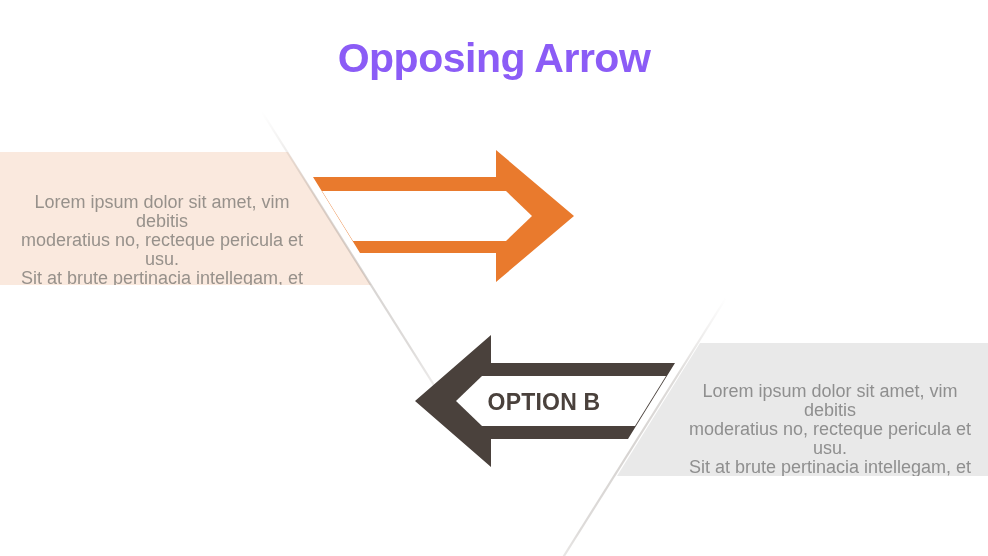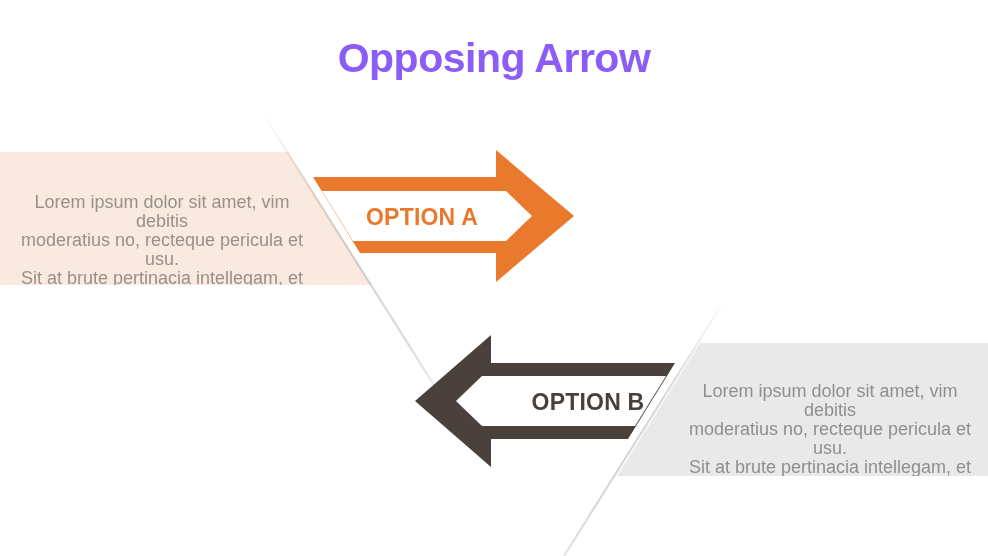--- a/index.html
+++ b/index.html
@@ -19,21 +19,21 @@
     white-space:pre-line;
   }
   .desc-a{left:17px;top:41px;color:#97918B;}
   .desc-b{left:68px;top:39px;color:#8F8F8F;}
   .layer{position:absolute;left:0;top:0;}
   .arrow-label{
     position:absolute;width:200px;text-align:center;
     font-size:23px;font-weight:700;line-height:26px;letter-spacing:0.2px;
   }
   .label-a{left:322px;top:204px;color:#E97A2D;}
-  .label-b{left:488px;top:389px;color:#4A413C;}
+  .label-b{left:444px;top:389px;color:#4A413C;}
 </style>
 </head>
 <body>
 
 <div class="stage">
 
   <div class="title">Opposing Arrow</div>
 
   <div class="box box-a">
     <div class="desc desc-a">Lorem ipsum dolor sit amet, vim debitis
@@ -68,16 +68,15 @@
     <line x1="262" y1="112" x2="461" y2="428" stroke="url(#fadeA)" stroke-width="2.2"></line>
     <line x1="726" y1="298" x2="530" y2="610" stroke="url(#fadeB)" stroke-width="2.2"></line>
 
     <polygon points="313,177 496,177 496,150 574,216 496,282 496,253 360,253" fill="#E97A2D"></polygon>
     <polygon points="322,191 506,191 532,216 506,241 353,241" fill="#ffffff"></polygon>
 
     <polygon points="675,363 491,363 491,335 415,401 491,467 491,439 628,439" fill="#4A413C"></polygon>
     <polygon points="666,376 482,376 456,401 482,426 635,426" fill="#ffffff"></polygon>
   </svg>
 
-  <div class="arrow-label label-a">OPTION A</div>
   <div class="arrow-label label-b">OPTION B</div>
 
 </div>
 
 </body></html>

